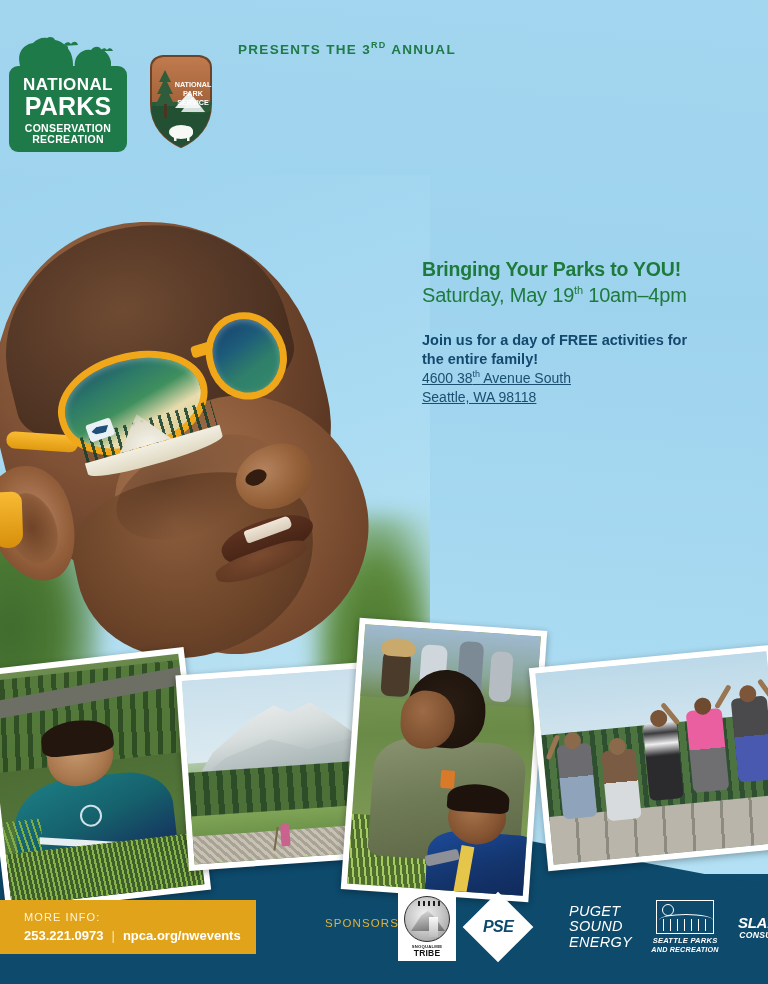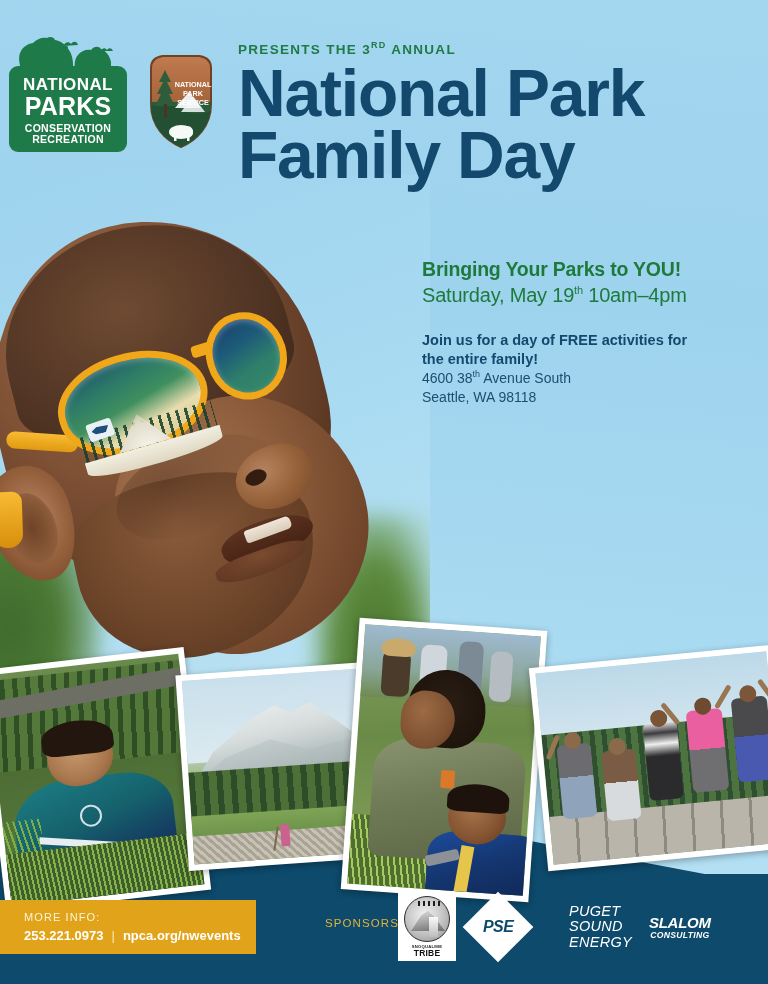--- a/index.html
+++ b/index.html
@@ -277,21 +277,21 @@
   }
   .activities { margin-top: 5px; list-style: none; padding-left: 19px; }
   .activities li {
     font-size: 14px; color: #1b4f70; line-height: 1.52; font-weight: 400;
   }
   .activities li::before {
     content: "\00b7"; display: inline-block; width: 9px;
     font-weight: 700; color: #1b4f70;
   }
   .venue { margin-top: 22px; font-size: 14.5px; font-weight: 700; color: #14496e; }
-  .addr { font-size: 14px; color: #1b4f70; line-height: 1.38; }
+  .addr { font-size: 14px; color: #1b4f70; line-height: 1.38; text-decoration: underline; }
   .addr sup { font-size: 9px; }
 
   
   .navy-band {
     position: absolute; left: 0; bottom: 0; width: 768px; height: 180px;
     background: #0d4a6c;
     clip-path: polygon(0 40px, 430px 18px, 768px 82px, 768px 180px, 0 180px);
   }
   .navy-fill {
     position: absolute; left: 0; bottom: 0; width: 768px; height: 110px;
@@ -571,24 +571,20 @@
         </g>
         <text x="48" y="35" font-family="Liberation Sans, sans-serif" font-size="7.2" font-weight="700" fill="#ffffff" text-anchor="middle">NATIONAL</text>
         <text x="48" y="44" font-family="Liberation Sans, sans-serif" font-size="7.2" font-weight="700" fill="#ffffff" text-anchor="middle">PARK</text>
         <text x="48" y="53" font-family="Liberation Sans, sans-serif" font-size="7.2" font-weight="700" fill="#ffffff" text-anchor="middle">SERVICE</text>
       </svg>
     </div>
   </div>
 
   <div class="heading-block">
     <div class="presents"><span>PRESENTS THE 3</span><sup>RD</sup><span> ANNUAL</span></div>
-    <h1 class="big-title">
-      <span class="l1">National Park</span>
-      <span class="l2">Family Day</span>
-    </h1>
   </div>
 
   <div class="info">
     <div class="tagline">Bringing Your Parks to YOU!</div>
     <div class="datetime"><span>Saturday, May 19</span><sup>th</sup><span> 10am–4pm</span></div>
 
     <div class="joinus">
       <span>Join us for a day of FREE activities for</span><br>
       <span>the entire family!</span>
     </div>
@@ -706,20 +702,29 @@
       <div class="pse-diamond">
         <span>PSE</span>
       </div>
       <div class="pse-words">
         <div>PUGET</div>
         <div>SOUND</div>
         <div>ENERGY</div>
       </div>
     </div>
 
+    <div class="logo-spr">
+      <div class="spr-box">
+        <div class="spr-sun"></div>
+        <div class="spr-hill"></div>
+        <div class="spr-ppl"></div>
+      </div>
+      <div class="spr-t1">SEATTLE PARKS</div>
+      <div class="spr-t2">AND RECREATION</div>
+    </div>
 
     <div class="logo-slalom">
       <div class="sl1">SLALOM</div>
       <div class="sl2">CONSULTING</div>
     </div>
 
   </div>
 
 </div>
 

